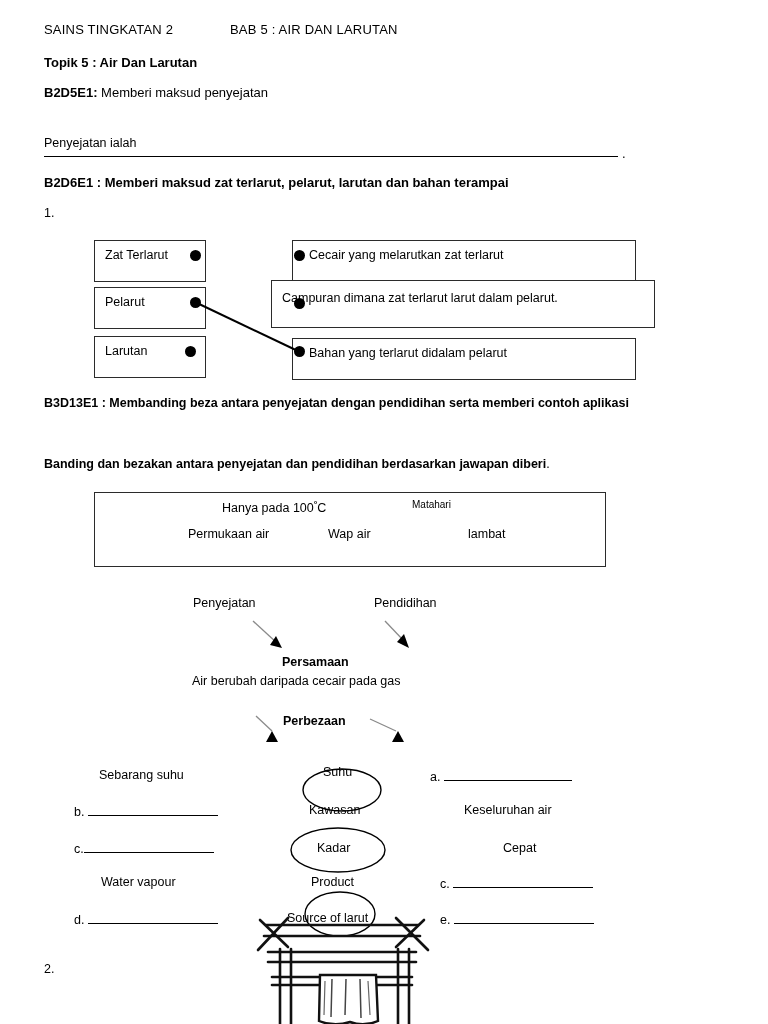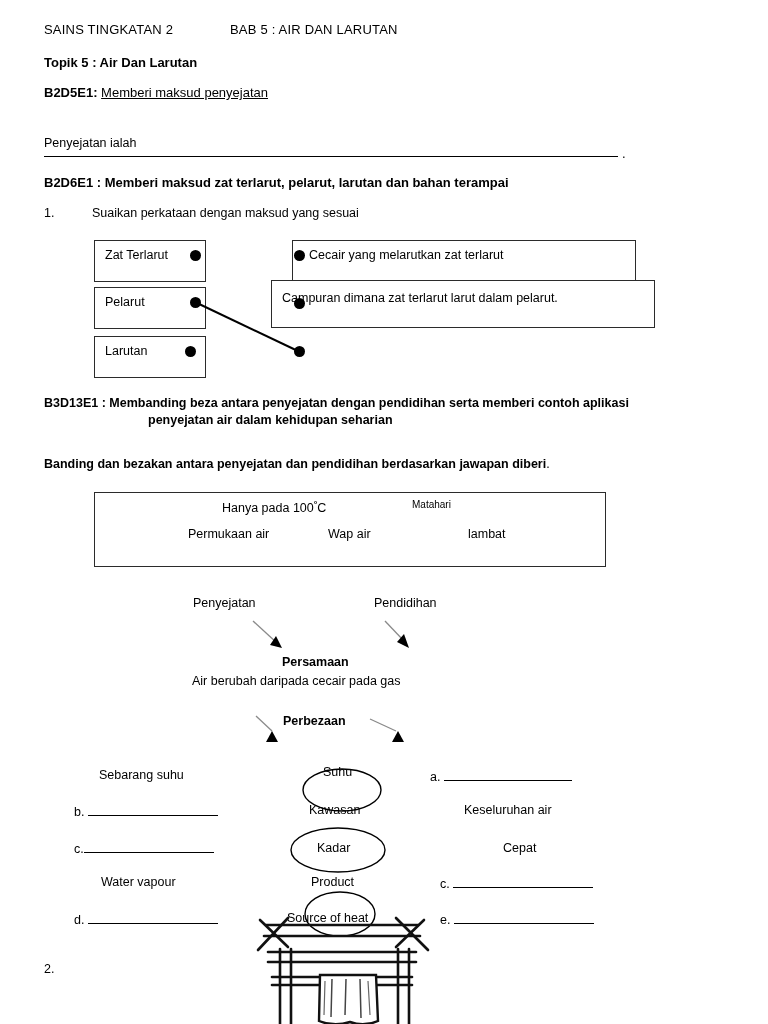--- a/index.html
+++ b/index.html
@@ -24,21 +24,21 @@
   }
   .abs { position: absolute; }
   .nowrap { white-space: nowrap; }
 
   
   #hdr-course { left: 44px; top: 22px; font-size: 13px; letter-spacing: .2px; }
   #hdr-chapter { left: 230px; top: 22px; font-size: 13px; letter-spacing: .2px; }
   #topik { left: 44px; top: 55px; font-size: 13px; font-weight: bold; }
   #code-b2d5e1 { left: 44px; top: 85px; font-size: 13px; }
   #code-b2d5e1 b { font-weight: bold; }
-  #code-b2d5e1 span.rest { font-weight: normal; text-decoration: underline; }
+  #code-b2d5e1 span.rest { font-weight: normal; }
   #penyejatan-ialah { left: 44px; top: 136px; font-size: 12.5px; }
 
   #rule-1 {
     left: 44px; top: 156px;
     width: 574px; height: 0;
     border-top: 1.6px solid #000;
   }
   #rule-dot { left: 622px; top: 146px; font-size: 13px; }
 
   #code-b2d6e1 { left: 44px; top: 175px; font-size: 13px; font-weight: bold; }
@@ -161,54 +161,55 @@
   </div>
 
   <div class="abs nowrap" id="penyejatan-ialah">Penyejatan ialah</div>
 
   <div class="abs" id="rule-1"></div>
   <div class="abs" id="rule-dot">.</div>
 
   <div class="abs nowrap" id="code-b2d6e1">B2D6E1 : Memberi maksud zat terlarut, pelarut, larutan dan bahan terampai</div>
 
   <div class="abs nowrap" id="q1-num">1.</div>
-  <div class="abs nowrap" id="q1-text">Suaikan perkataan dengan maksud yang sesuai</div>
 
   <div class="abs mbox" id="box-zat">
     <span class="lbl">Zat Terlarut</span>
   </div>
   <div class="abs mbox" id="box-larutan">
     <span class="lbl">Larutan</span>
   </div>
   <div class="abs mbox" id="box-pelarut">
     <span class="lbl">Pelarut</span>
   </div>
 
   <div class="abs mbox" id="box-cecair">
     <span class="lbl" style="left:16px">Cecair yang melarutkan zat terlarut</span>
   </div>
   <div class="abs mbox" id="box-campuran">
     <span class="lbl" style="left:10px;top:10px">Campuran dimana zat terlarut larut dalam pelarut.</span>
+  </div>
+  <div class="abs mbox" id="box-bahan">
+    <span class="lbl" style="left:16px">Bahan yang terlarut didalam pelarut</span>
   </div>
 
   <div class="abs dot" id="dot-zat"></div>
   <div class="abs dot" id="dot-pelarut"></div>
   <div class="abs dot" id="dot-larutan"></div>
   <div class="abs dot" id="dot-cecair"></div>
   <div class="abs dot" id="dot-campuran"></div>
   <div class="abs dot" id="dot-bahan"></div>
 
   <svg class="abs" id="connector-svg">
     <line x1="197" y1="303" x2="300" y2="352" stroke="#000" stroke-width="2"></line>
   </svg>
 
   <div class="abs" id="code-b3d13e1">
     <span>B3D13E1 :</span>
     <span>Membanding beza antara penyejatan dengan pendidihan serta memberi contoh aplikasi</span>
-    <span class="line2">penyejatan air dalam kehidupan seharian</span>
   </div>
 
   <div class="abs nowrap" id="banding">
     <span>Banding dan bezakan antara penyejatan dan pendidihan berdasarkan jawapan diberi</span><span class="tail">.</span>
   </div>
 
   <div class="abs" id="wordbank"></div>
   <div class="abs nowrap" id="wb-hanya"><span>Hanya pada 100</span><sup class="deg">°</sup><span>C</span></div>
   <div class="abs nowrap" id="wb-matahari">Matahari</div>
   <div class="abs nowrap" id="wb-permukaan">Permukaan air</div>
@@ -261,21 +262,21 @@
   <div class="abs ans" id="a-watervap">Water vapour</div>
   <div class="abs ans" id="a-d">
     <span>d.</span>
     <span class="blank" style="width:130px"></span>
   </div>
 
   <div class="abs ans" id="m-suhu">Suhu</div>
   <div class="abs ans" id="m-kawasan">Kawasan</div>
   <div class="abs ans" id="m-kadar">Kadar</div>
   <div class="abs ans" id="m-product">Product</div>
-  <div class="abs ans" id="m-source">Source of heat</div>
+  <div class="abs ans" id="m-source">Source of larut</div>
 
   <div class="abs ans" id="r-a">
     <span>a.</span>
     <span class="blank" style="width:128px"></span>
   </div>
   <div class="abs ans" id="r-keseluruhan">Keseluruhan air</div>
   <div class="abs ans" id="r-cepat">Cepat</div>
   <div class="abs ans" id="r-c">
     <span>c.</span>
     <span class="blank" style="width:140px"></span>

